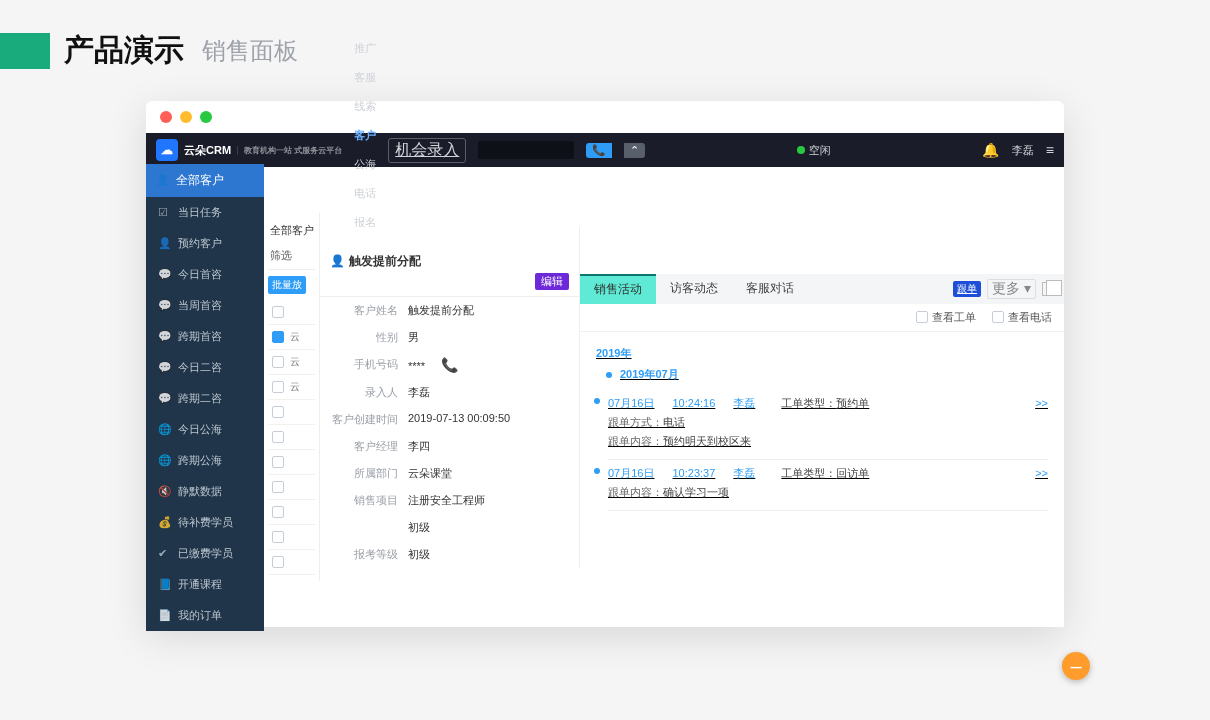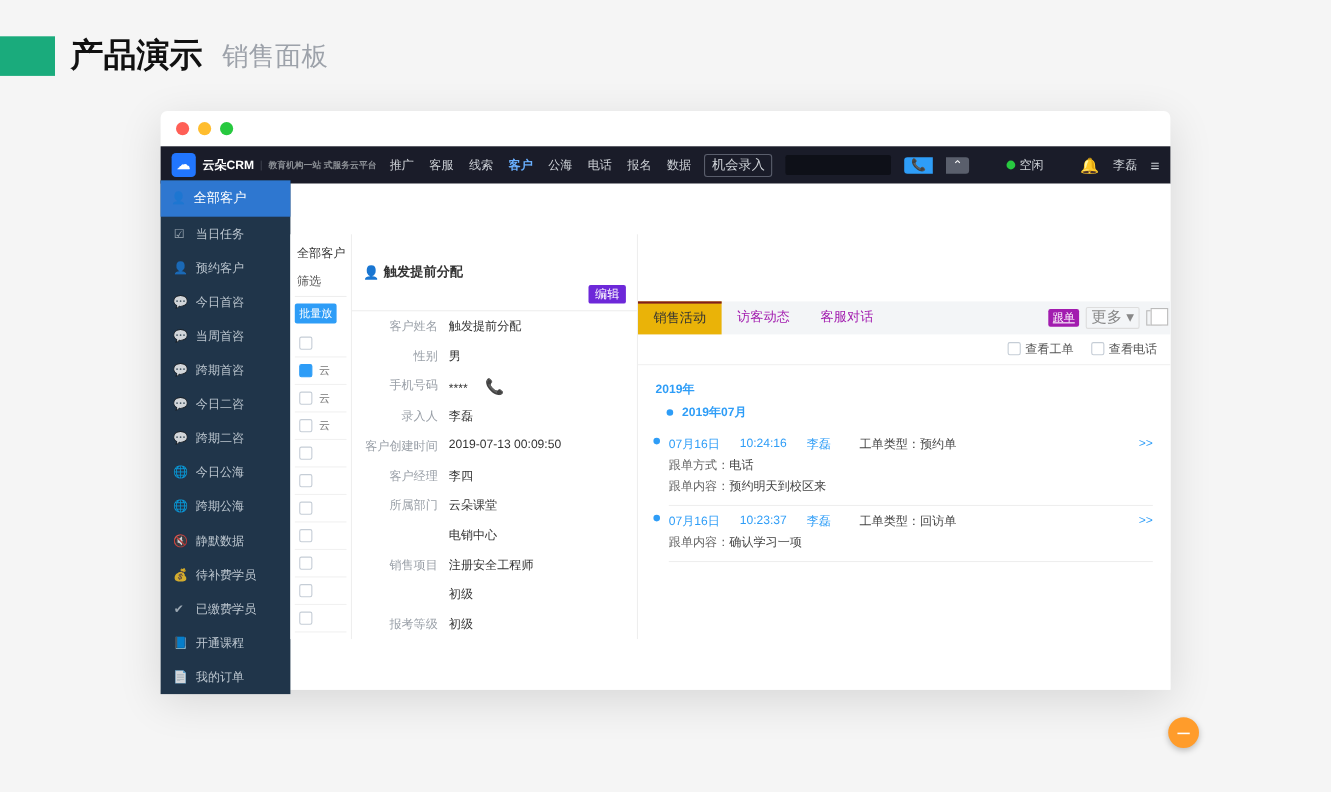--- a/index.html
+++ b/index.html
@@ -27,24 +27,24 @@
 
   
   .topbar {
     background:#1a1c29; color:#cfd3d8; height:34px;
     display:flex; align-items:center; padding:0 10px; gap:12px;
     font-size:11px;
   }
   .logo { display:flex; align-items:center; gap:6px; color:#fff; font-weight:600; }
   .logo-icon { width:22px; height:22px; border-radius:4px; background:#2176ff; display:flex; align-items:center; justify-content:center; color:#fff; font-size:12px;}
   .logo-sub { font-size:8px; color:#8c9096; border-left:1px solid #3a3d4a; padding-left:6px; line-height:9px;}
-  .nav-items { display:flex; gap:14px; }
+  .nav-items { display:flex; gap:14px;flex-direction:column; }
   .nav-item { color:#cdd1d6; cursor:pointer; }
   .nav-item.active { color:#6ab0ff; font-weight:600; }
-  .call-entry { border:1px solid #5a5e6c; border-radius:3px; padding:1px 6px; font-size:12px; color:#cfd3d8;}
+  .call-entry { border:1px solid #5a5e6c; border-radius:3px; padding:1px 6px; font-size:16px; color:#cfd3d8;text-decoration:underline;}
   .search-box { background:#0e1018; width:96px; height:18px; border-radius:2px; }
   .call-btn { background:#2e9df7; color:#fff; border-radius:3px 0 0 3px; padding:1px 6px; font-size:11px;}
   .hang-btn { background:#5a5f6c; color:#fff; border-radius:0 3px 3px 0; padding:1px 6px; font-size:11px;}
   .flex-spacer { flex:1; }
   .status-dot { width:8px; height:8px; border-radius:50%; background:#28c940; display:inline-block; margin-right:4px;}
   .bell { font-size:14px; color:#cfd3d8; }
   .user-name { color:#cfd3d8; }
   .hamburger { font-size:14px; color:#cfd3d8; }
 
   .app-body { display:flex; height:460px; background:#fff;align-items:center; }
@@ -67,32 +67,32 @@
   .detail-head { display:flex; align-items:center; justify-content:space-between; padding:6px 10px; border-bottom:1px solid #eee; font-size:12px;}
   .detail-title { display:flex; align-items:center; gap:4px; font-weight:600; color:#333;}
   .edit-btn { background:#6d28d9; color:#fff; font-size:11px; padding:1px 6px; border-radius:2px; cursor:pointer;margin-top:40px;}
   .field-row { display:flex; padding:6px 10px; font-size:11px; }
   .field-label { width:78px; color:#9aa0a8; text-align:right; padding-right:10px; }
   .field-value { color:#333; flex:1; }
   .phone-call { color:#28c940; font-size:14px; margin-left:16px; cursor:pointer;}
 
   .activity { flex:1; background:#fff; display:flex; flex-direction:column; }
   .act-tabs { display:flex; align-items:center; background:#f3f5f7; height:30px; font-size:12px;}
-  .act-tab { padding:0 14px; height:30px; display:flex; align-items:center; color:#a21caf; cursor:pointer;}
-  .act-tab.active { background:#eab308; color:#333; border-top:2px solid #7f1d1d; }
+  .act-tab { padding:0 14px; height:30px; display:flex; align-items:center; color:#404040; cursor:pointer;}
+  .act-tab.active { background:#5eead4; color:#333; border-top:2px solid #0f766e; }
   .act-right { margin-left:auto; display:flex; align-items:center; gap:6px; padding-right:8px;}
-  .tag-btn { background:#a21caf; color:#fff; font-size:10px; padding:1px 4px; border-radius:2px; cursor:pointer;text-decoration:underline;}
+  .tag-btn { background:#1d4ed8; color:#fff; font-size:10px; padding:1px 4px; border-radius:2px; cursor:pointer;text-decoration:underline;}
   .more-btn { color:#888; font-size:14px; border:1px solid #ddd; padding:0 4px; border-radius:2px; cursor:pointer;}
   .copy-ico { width:14px; height:14px; border:1px solid #bbb; display:inline-block; position:relative;}
   .copy-ico::after{ content:""; position:absolute; top:-3px; left:3px; width:14px; height:14px; border:1px solid #bbb; background:#fff;}
   .filters { display:flex; gap:16px; padding:6px 12px; justify-content:flex-end; font-size:11px; color:#555; border-bottom:1px solid #f1f1f1;}
   .filter-check { display:flex; align-items:center; gap:4px; }
   .mini-chk { width:12px; height:12px; border:1px solid #c5cdd6; border-radius:2px;}
 
-  .timeline { padding:10px 16px; font-size:11px; }
+  .timeline { padding:10px 16px; font-size:11px;text-decoration:underline; }
   .year { color:#2e9df7; font-weight:600; margin:4px 0 6px 0; }
   .month { color:#2e9df7; font-weight:600; margin:4px 0 8px 24px; position:relative;}
   .month::before{ content:""; position:absolute; left:-14px; top:5px; width:6px; height:6px; background:#2e9df7; border-radius:50%;}
   .entry { margin-left:12px; padding:6px 0 10px 0; position:relative; border-bottom:1px solid #eee;}
   .entry::before{ content:""; position:absolute; left:-14px; top:8px; width:6px; height:6px; background:#2e9df7; border-radius:50%;}
   .entry-head { display:flex; gap:18px; align-items:center; color:#2e9df7; }
   .entry-date { color:#2e9df7; }
   .entry-time { color:#2e9df7; }
   .entry-person { color:#2e9df7; }
   .entry-type { color:#444; margin-left:8px;}
@@ -284,24 +284,20 @@
         </div>
       <div class="field-row">
           <div class="field-label">客户经理</div>
           <div class="field-value">李四</div>
         </div>
       <div class="field-row">
           <div class="field-label">所属部门</div>
           <div class="field-value">云朵课堂</div>
         </div>
       <div class="field-row">
-          <div class="field-label"></div>
-          <div class="field-value">电销中心</div>
-        </div>
-      <div class="field-row">
           <div class="field-label">销售项目</div>
           <div class="field-value">注册安全工程师</div>
         </div>
       <div class="field-row">
           <div class="field-label"></div>
           <div class="field-value">初级</div>
         </div>
       <div class="field-row">
           <div class="field-label">报考等级</div>
           <div class="field-value">初级</div>

